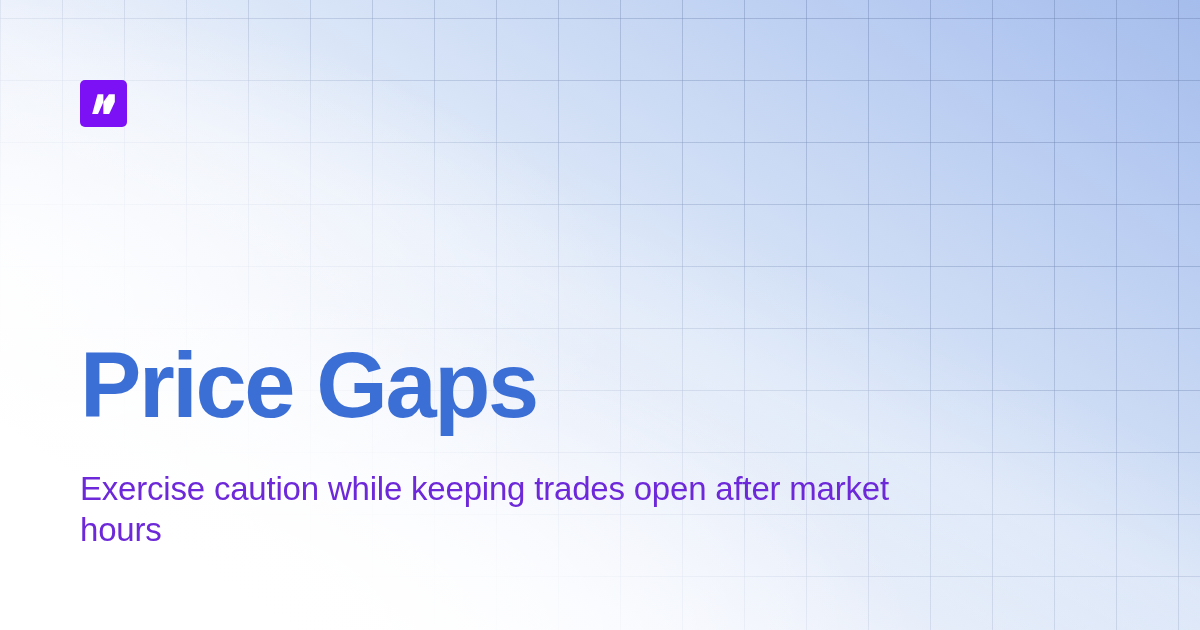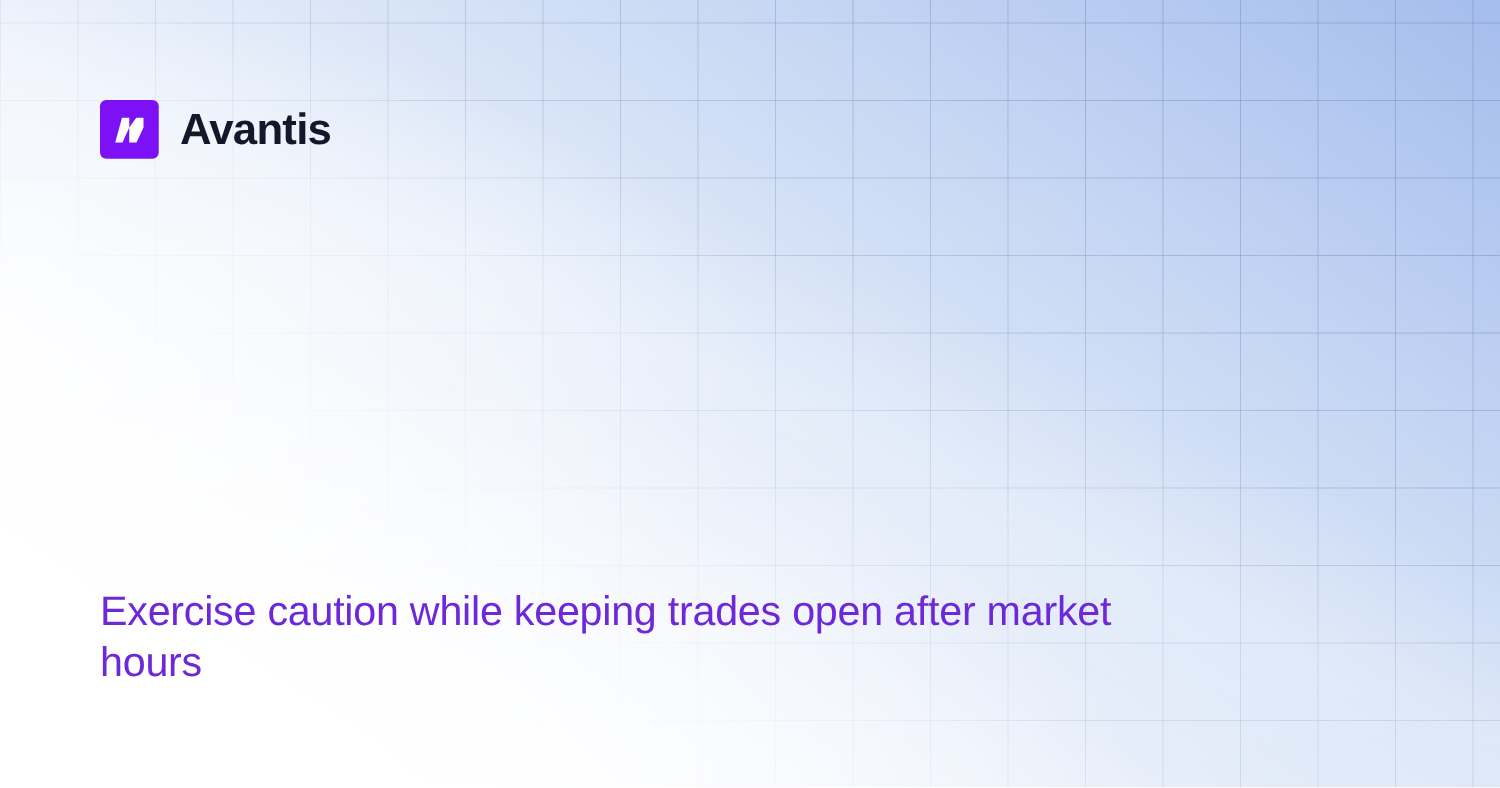--- a/index.html
+++ b/index.html
@@ -155,20 +155,20 @@
 
   <div class="content">
 
     <div class="brand">
       <div class="brand-mark">
         <svg width="28" height="22" viewBox="0 0 28 22" aria-hidden="true">
           <path d="M2.2 21 L8.0 21 L13.4 9.0 L13.4 1.2 L7.6 1.2 Z" fill="#ffffff"></path>
           <path d="M13.4 9.0 L13.4 21 L19.2 21 L24.8 9.0 L24.8 1.2 L19.0 1.2 Z" fill="#ffffff"></path>
         </svg>
       </div>
-      <div class="brand-name">Avantis</div>
     </div>
 
+    <div class="headline">Price Gaps</div>
 
     <div class="subheadline">Exercise caution while keeping trades open after market hours</div>
 
   </div>
 </div>
 
 </body></html>

